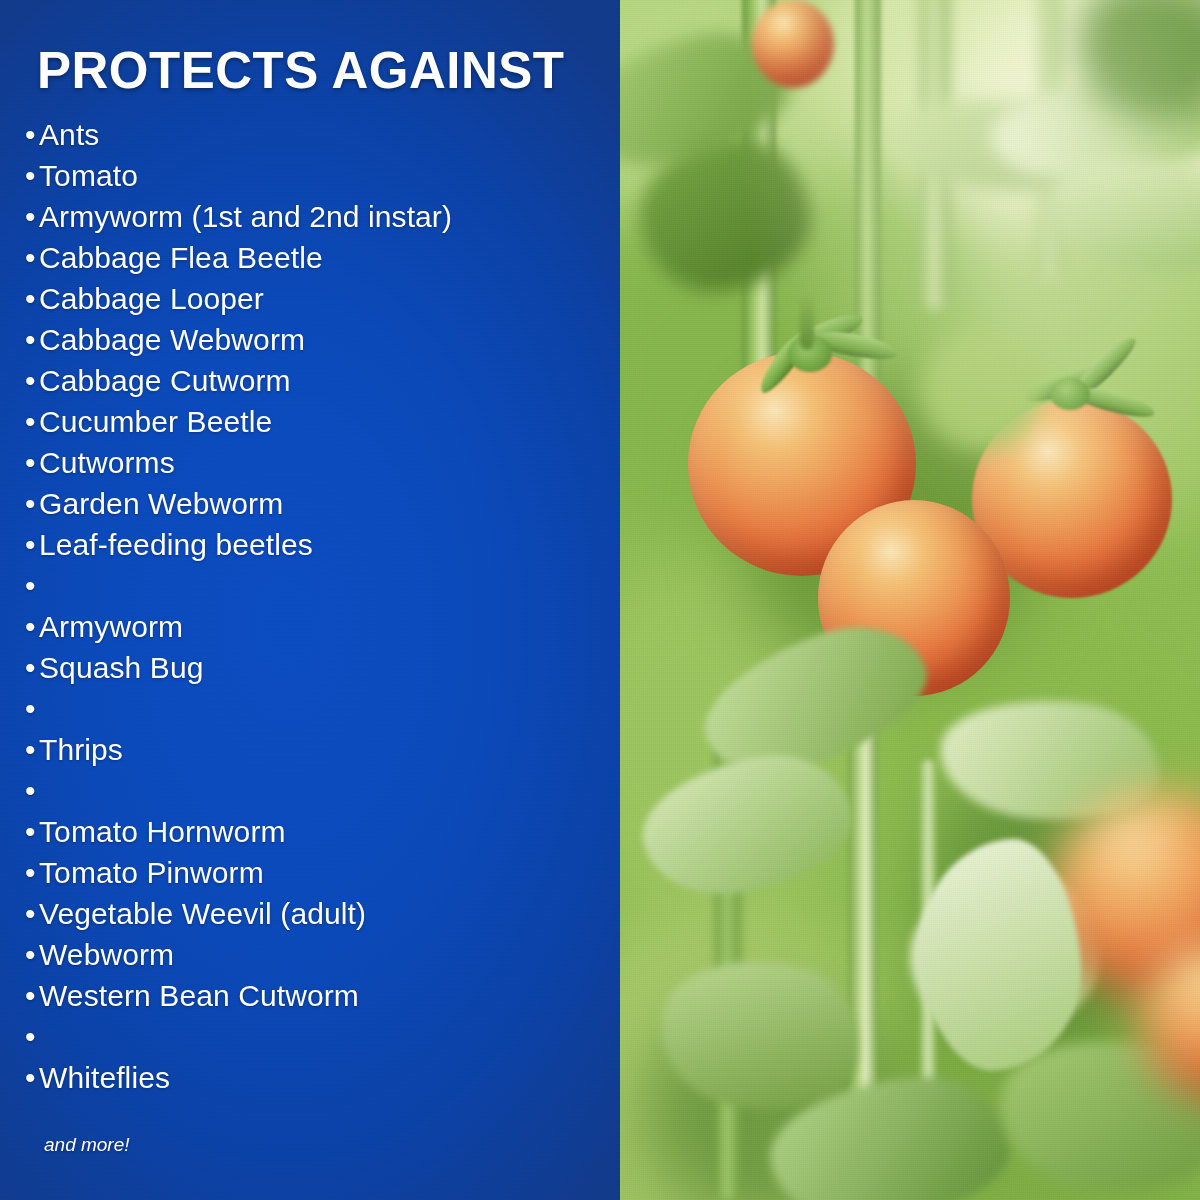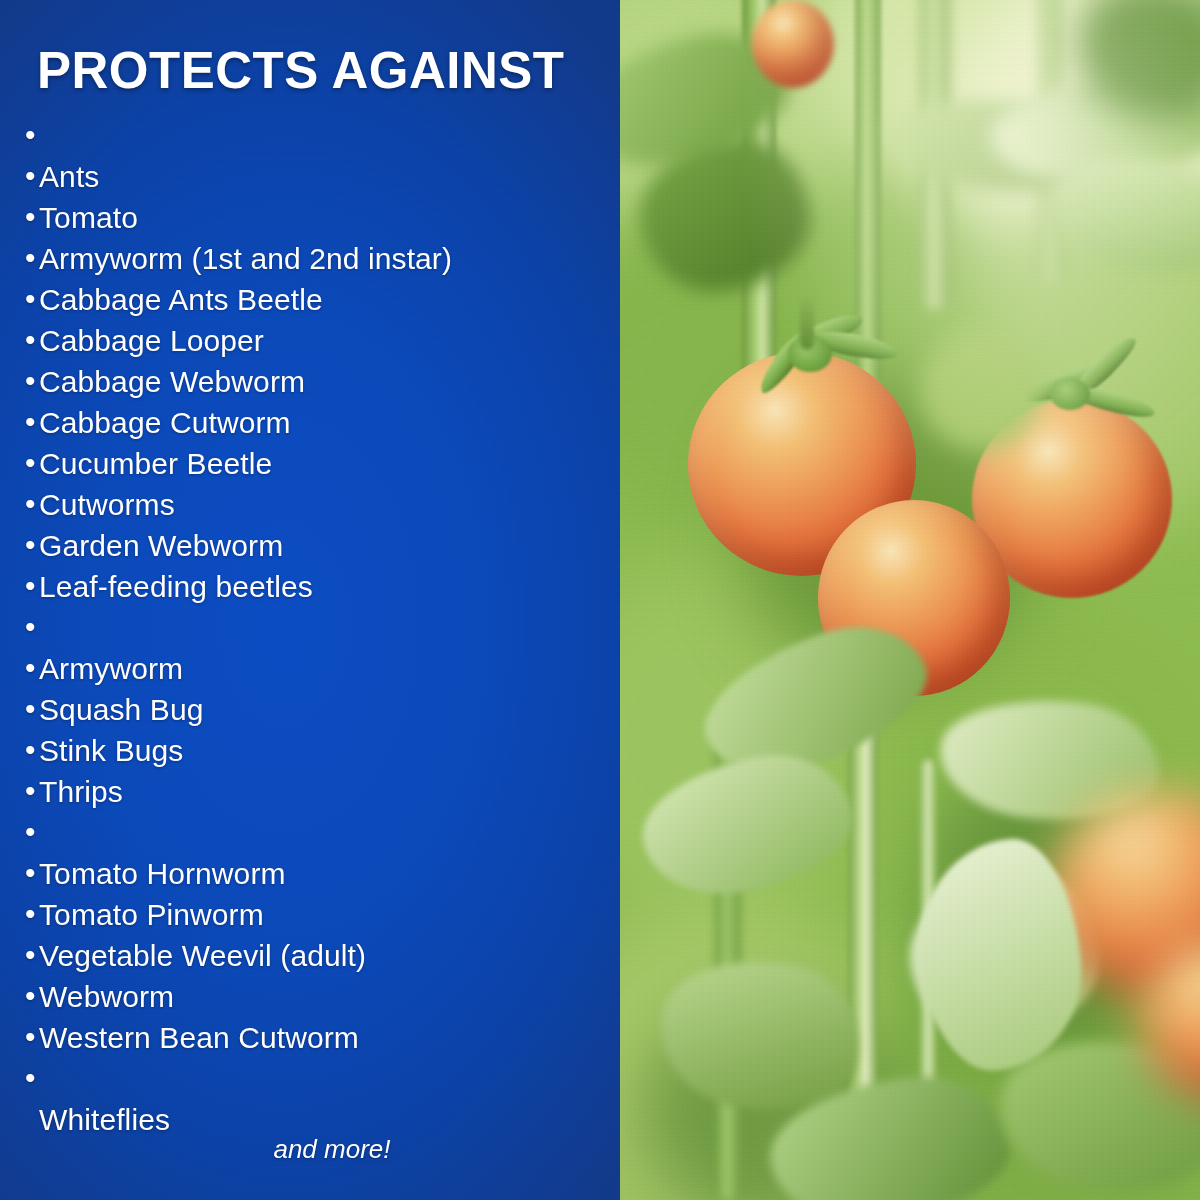--- a/index.html
+++ b/index.html
@@ -48,29 +48,28 @@
     display: flex; align-items: flex-start;
     color: #ffffff;
     font-size: 30px;
     line-height: 41px;
     height: 41px;
     letter-spacing: .1px;
     text-shadow: 0 1px 3px rgba(0,0,0,.33);
     white-space: nowrap;
   }
   .pest-bullet { width: 14px; flex: 0 0 14px; text-align: left; }
-  .pest-label  { margin-left: 0; margin-top: 42px; }
+  .pest-label  { margin-left: 0; }
 
   #and-more {
     color: #ffffff;
-    font-size: 26px;
+    font-size: 19px;
     font-style: italic;
     margin: 36px 0 0 44px;
     text-shadow: 0 1px 3px rgba(0,0,0,.33);
-    text-align: center;
   }
 
   
   #photo {
     position: relative;
     width: 580px; height: 1200px;
     flex: 0 0 580px;
     overflow: hidden;
     background: #8fbe52;
   }
@@ -146,21 +145,21 @@
         <li class="pest-row">
             <span class="pest-bullet">•</span>
             <span class="pest-label">Tomato</span>
           </li>
         <li class="pest-row">
             <span class="pest-bullet">•</span>
             <span class="pest-label">Armyworm (1st and 2nd instar)</span>
           </li>
         <li class="pest-row">
             <span class="pest-bullet">•</span>
-            <span class="pest-label">Cabbage Ants Beetle</span>
+            <span class="pest-label">Cabbage Flea Beetle</span>
           </li>
         <li class="pest-row">
             <span class="pest-bullet">•</span>
             <span class="pest-label">Cabbage Looper</span>
           </li>
         <li class="pest-row">
             <span class="pest-bullet">•</span>
             <span class="pest-label">Cabbage Webworm</span>
           </li>
         <li class="pest-row">
@@ -189,21 +188,20 @@
         <li class="pest-row">
             <span class="pest-bullet">•</span>
             <span class="pest-label">Armyworm</span>
           </li>
         <li class="pest-row">
             <span class="pest-bullet">•</span>
             <span class="pest-label">Squash Bug</span>
           </li>
         <li class="pest-row">
             <span class="pest-bullet">•</span>
-            <span class="pest-label">Stink Bugs</span>
           </li>
         <li class="pest-row">
             <span class="pest-bullet">•</span>
             <span class="pest-label">Thrips</span>
           </li>
         <li class="pest-row">
             <span class="pest-bullet">•</span>
           </li>
         <li class="pest-row">
             <span class="pest-bullet">•</span>

